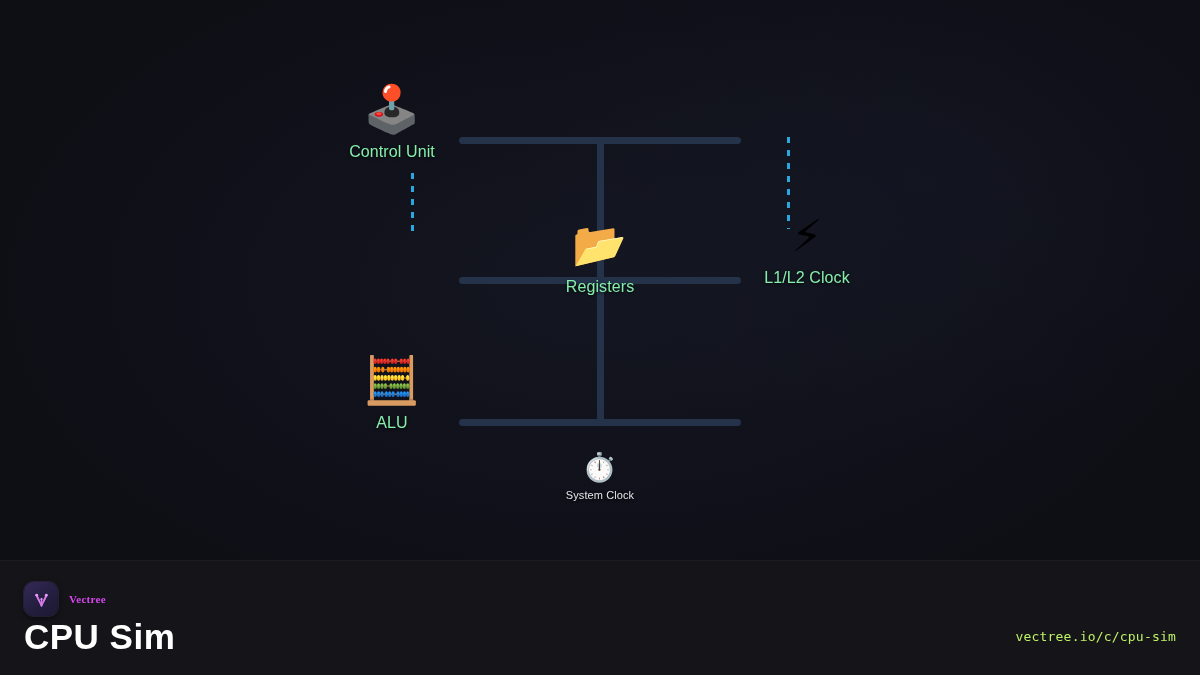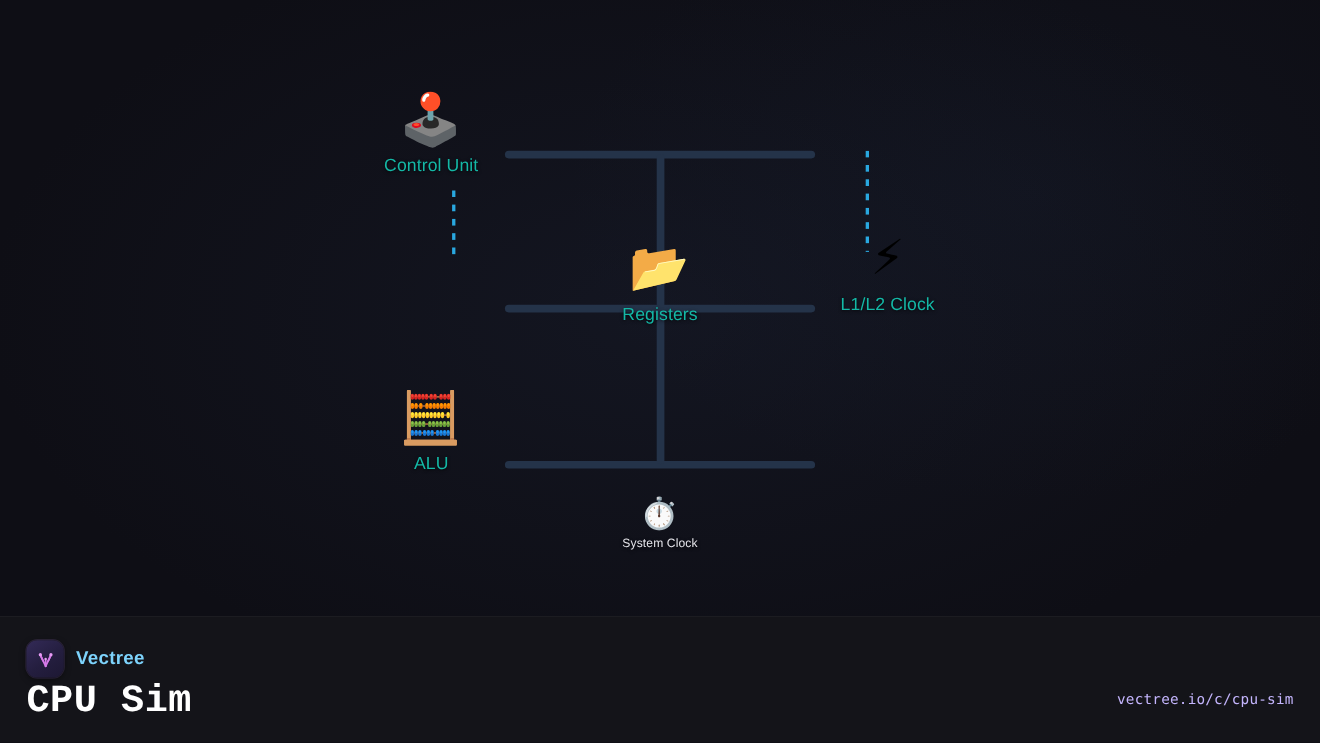--- a/index.html
+++ b/index.html
@@ -64,21 +64,21 @@
     transform:translate(-50%,-50%);
     white-space:nowrap;
   }
   .node-icon {
     line-height:1;
     text-align:center;
     font-family:"DejaVu Sans", sans-serif;
   }
   .node-label {
     margin-top:11px;
-    color:#14b8a6;
+    color:#86efac;
     font-size:16px;
     letter-spacing:0.1px;
     text-shadow:0 1px 3px rgba(0,0,0,0.75);
   }
 
   .node.size-lg .node-icon  { font-size:46px; }
   .node.size-md .node-icon  { font-size:44px; }
   .node.size-sm .node-icon  { font-size:28px; }
   .node.size-sm .node-label { font-size:11px; margin-top:7px; color:#e3e3e9;text-align:right; }
 
@@ -100,41 +100,41 @@
   #logo-mark {
     width:34px; height:34px;
     border-radius:10px;
     background:linear-gradient(145deg,#332a57 0%,#241e3f 55%,#1d1833 100%);
     box-shadow:0 0 0 1px rgba(160,120,220,0.16), 0 2px 6px rgba(0,0,0,0.5);
     display:flex; align-items:center; justify-content:center;
     flex:0 0 auto;
   }
 
   #brand-name {
-    color:#7dd3fc;
-    font-family:Liberation Sans, sans-serif;
-    font-size:17px;
+    color:#d946ef;
+    font-family:Liberation Serif, serif;
+    font-size:11px;
     font-weight:bold;
     letter-spacing:0.3px;
   }
 
   #page-title {
     position:absolute;
     left:24px; top:56px;
     color:#ffffff;
-    font-family:Liberation Mono, monospace;
+    font-family:Liberation Sans, sans-serif;
     font-size:35px;
     font-weight:bold;
     letter-spacing:0.5px;
   }
 
   #footer-url {
     position:absolute;
     right:24px; bottom:31px;
-    color:#c4b5fd;
+    color:#bef264;
     font-family:"DejaVu Sans Mono", monospace;
     font-size:13px;
     letter-spacing:0.2px;
   }
 </style>
 </head>
 <body>
 
 <div id="bg-glow"></div>
 

